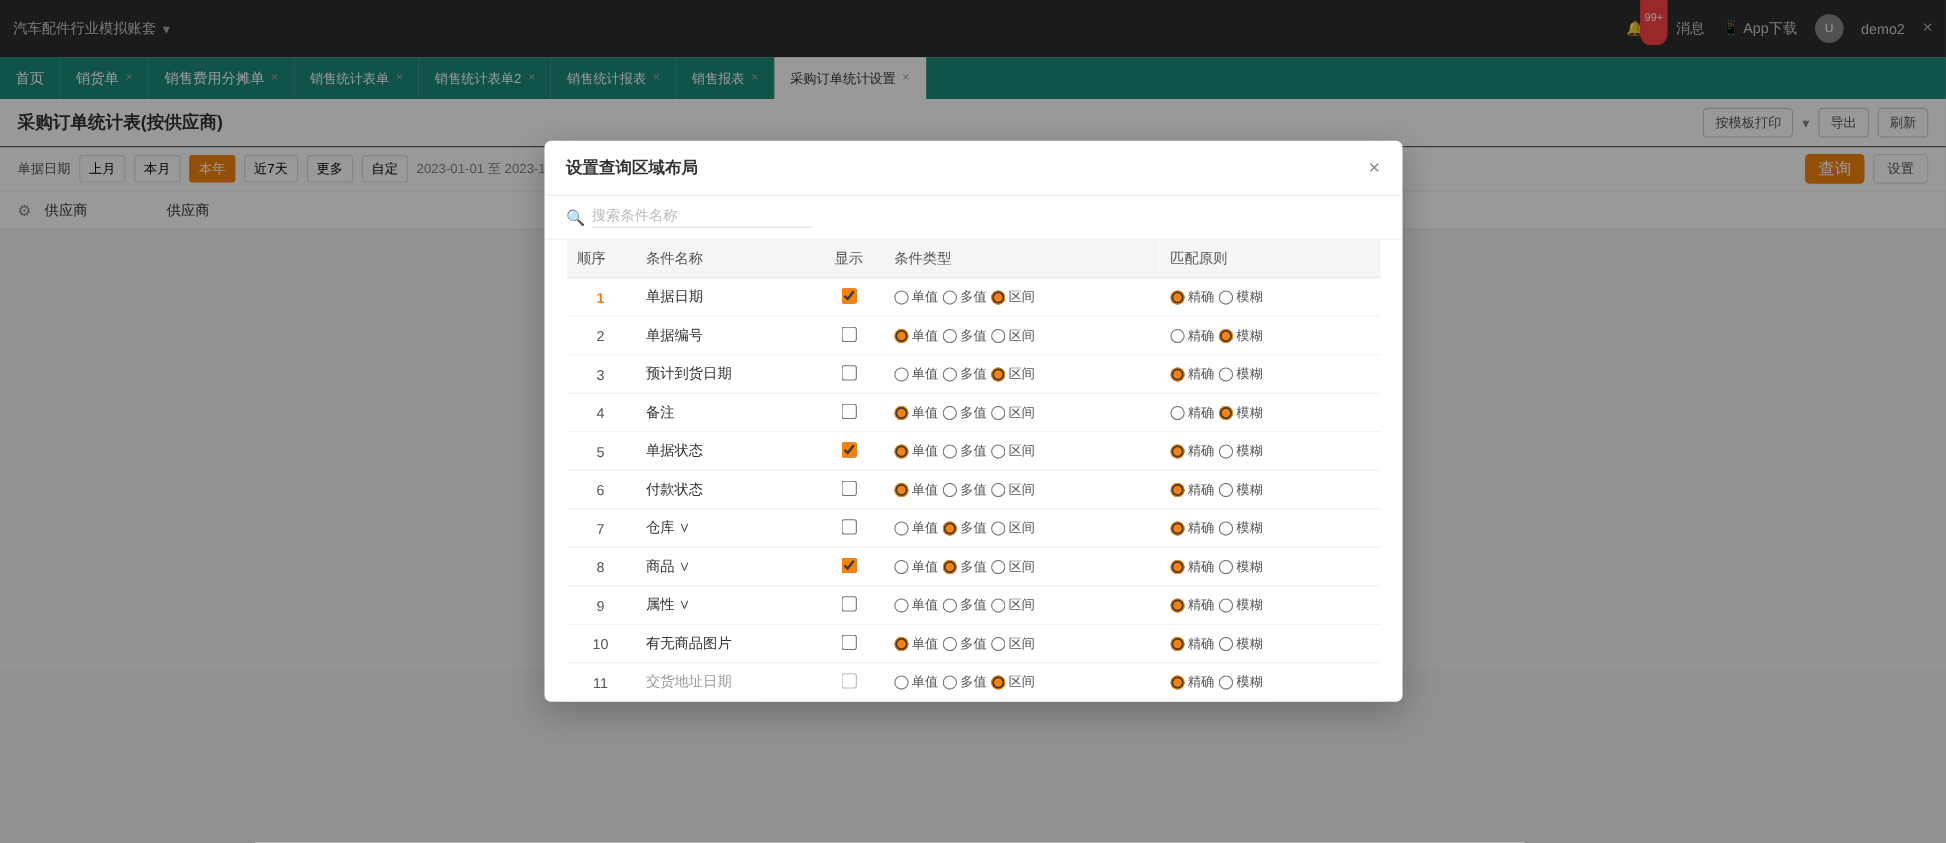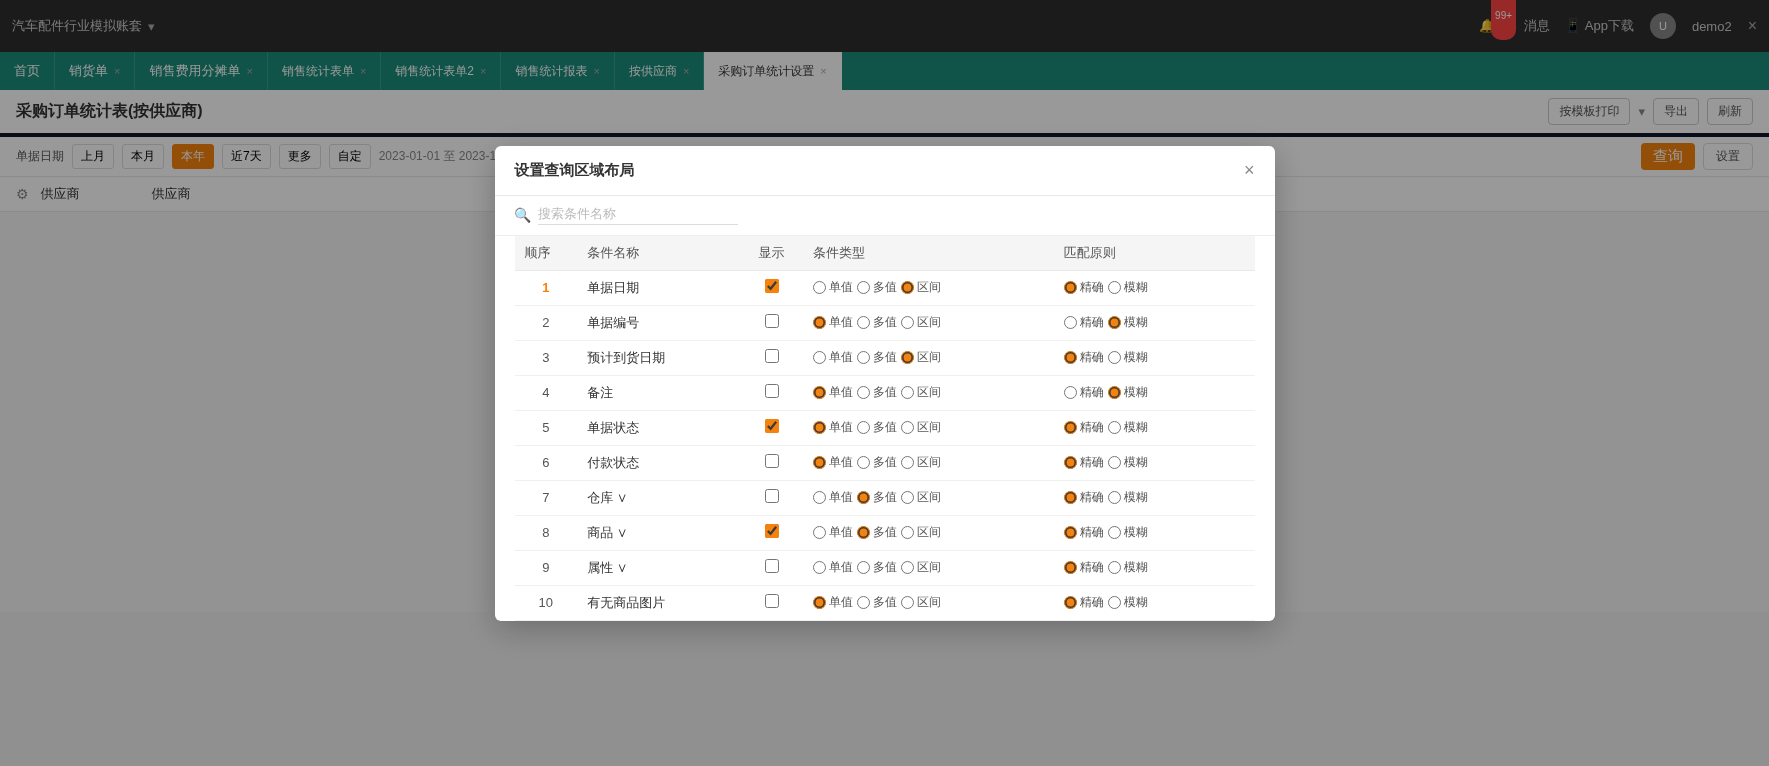--- a/index.html
+++ b/index.html
@@ -51,21 +51,21 @@
     .tab-item .close-x { margin-left: 6px; font-size: 11px; color: #aaa; }
     .tab-home { background: #1a8a7a; }
 
     
     .page-header {
       background: #fff;
       padding: 8px 16px;
       display: flex;
       align-items: center;
       justify-content: space-between;
-      border-bottom: 4px solid #0f172a;
+      border-bottom: 1px solid #0f172a;
     }
     .page-title { font-size: 16px; font-weight: bold; color: #333; }
     .header-actions { display: flex; gap: 8px; align-items: center; }
     .btn-outline { border: 1px solid #ccc; background: #fff; padding: 4px 10px; border-radius: 4px; cursor: pointer; font-size: 12px; color: #555; }
 
     
     .filter-bar {
       background: #fff;
       padding: 6px 16px;
       display: flex;
@@ -276,21 +276,21 @@
   </div>
   <div class="tab-item" style="font-size:12px;">
     <span>销售统计表单2</span>
     <span class="close-x">×</span>
   </div>
   <div class="tab-item" style="font-size:12px;">
     <span>销售统计报表</span>
     <span class="close-x">×</span>
   </div>
   <div class="tab-item" style="font-size:12px;">
-    <span>按供应商</span>
+    <span>销售报表</span>
     <span class="close-x">×</span>
   </div>
   <div class="tab-item active" style="font-size:12px;">
     <span>采购订单统计设置</span>
     <span class="close-x">×</span>
   </div>
 </div>
 
 <div class="page-header">
   <div class="page-title">采购订单统计表(按供应商)</div>
@@ -525,19 +525,37 @@
                     <label><input type="radio" name="type_9" style="">区间</label>
                   </div>
                 </td>
                 <td>
                   <div class="radio-group">
                     <label><input type="radio" name="match_9" checked="" style="">精确</label>
                     <label><input type="radio" name="match_9" style="">模糊</label>
                   </div>
                 </td>
               </tr>
+              <tr>
+                <td style="text-align: center;"><span class="row-num-normal">11</span></td>
+                <td style="opacity: 0.5;">交货地址日期</td>
+                <td style="text-align: center;"><input type="checkbox" class="cb" style="opacity: 0.5;"></td>
+                <td>
+                  <div class="radio-group">
+                    <label><input type="radio" name="type_10" style="">单值</label>
+                    <label><input type="radio" name="type_10" style="">多值</label>
+                    <label><input type="radio" name="type_10" checked="" style="">区间</label>
+                  </div>
+                </td>
+                <td>
+                  <div class="radio-group">
+                    <label><input type="radio" name="match_10" checked="" style="">精确</label>
+                    <label><input type="radio" name="match_10" style="">模糊</label>
+                  </div>
+                </td>
+              </tr>
             </tbody>
         </table>
       </div>
     </div>
 
   </div>
 </div>
 
 </body></html>

